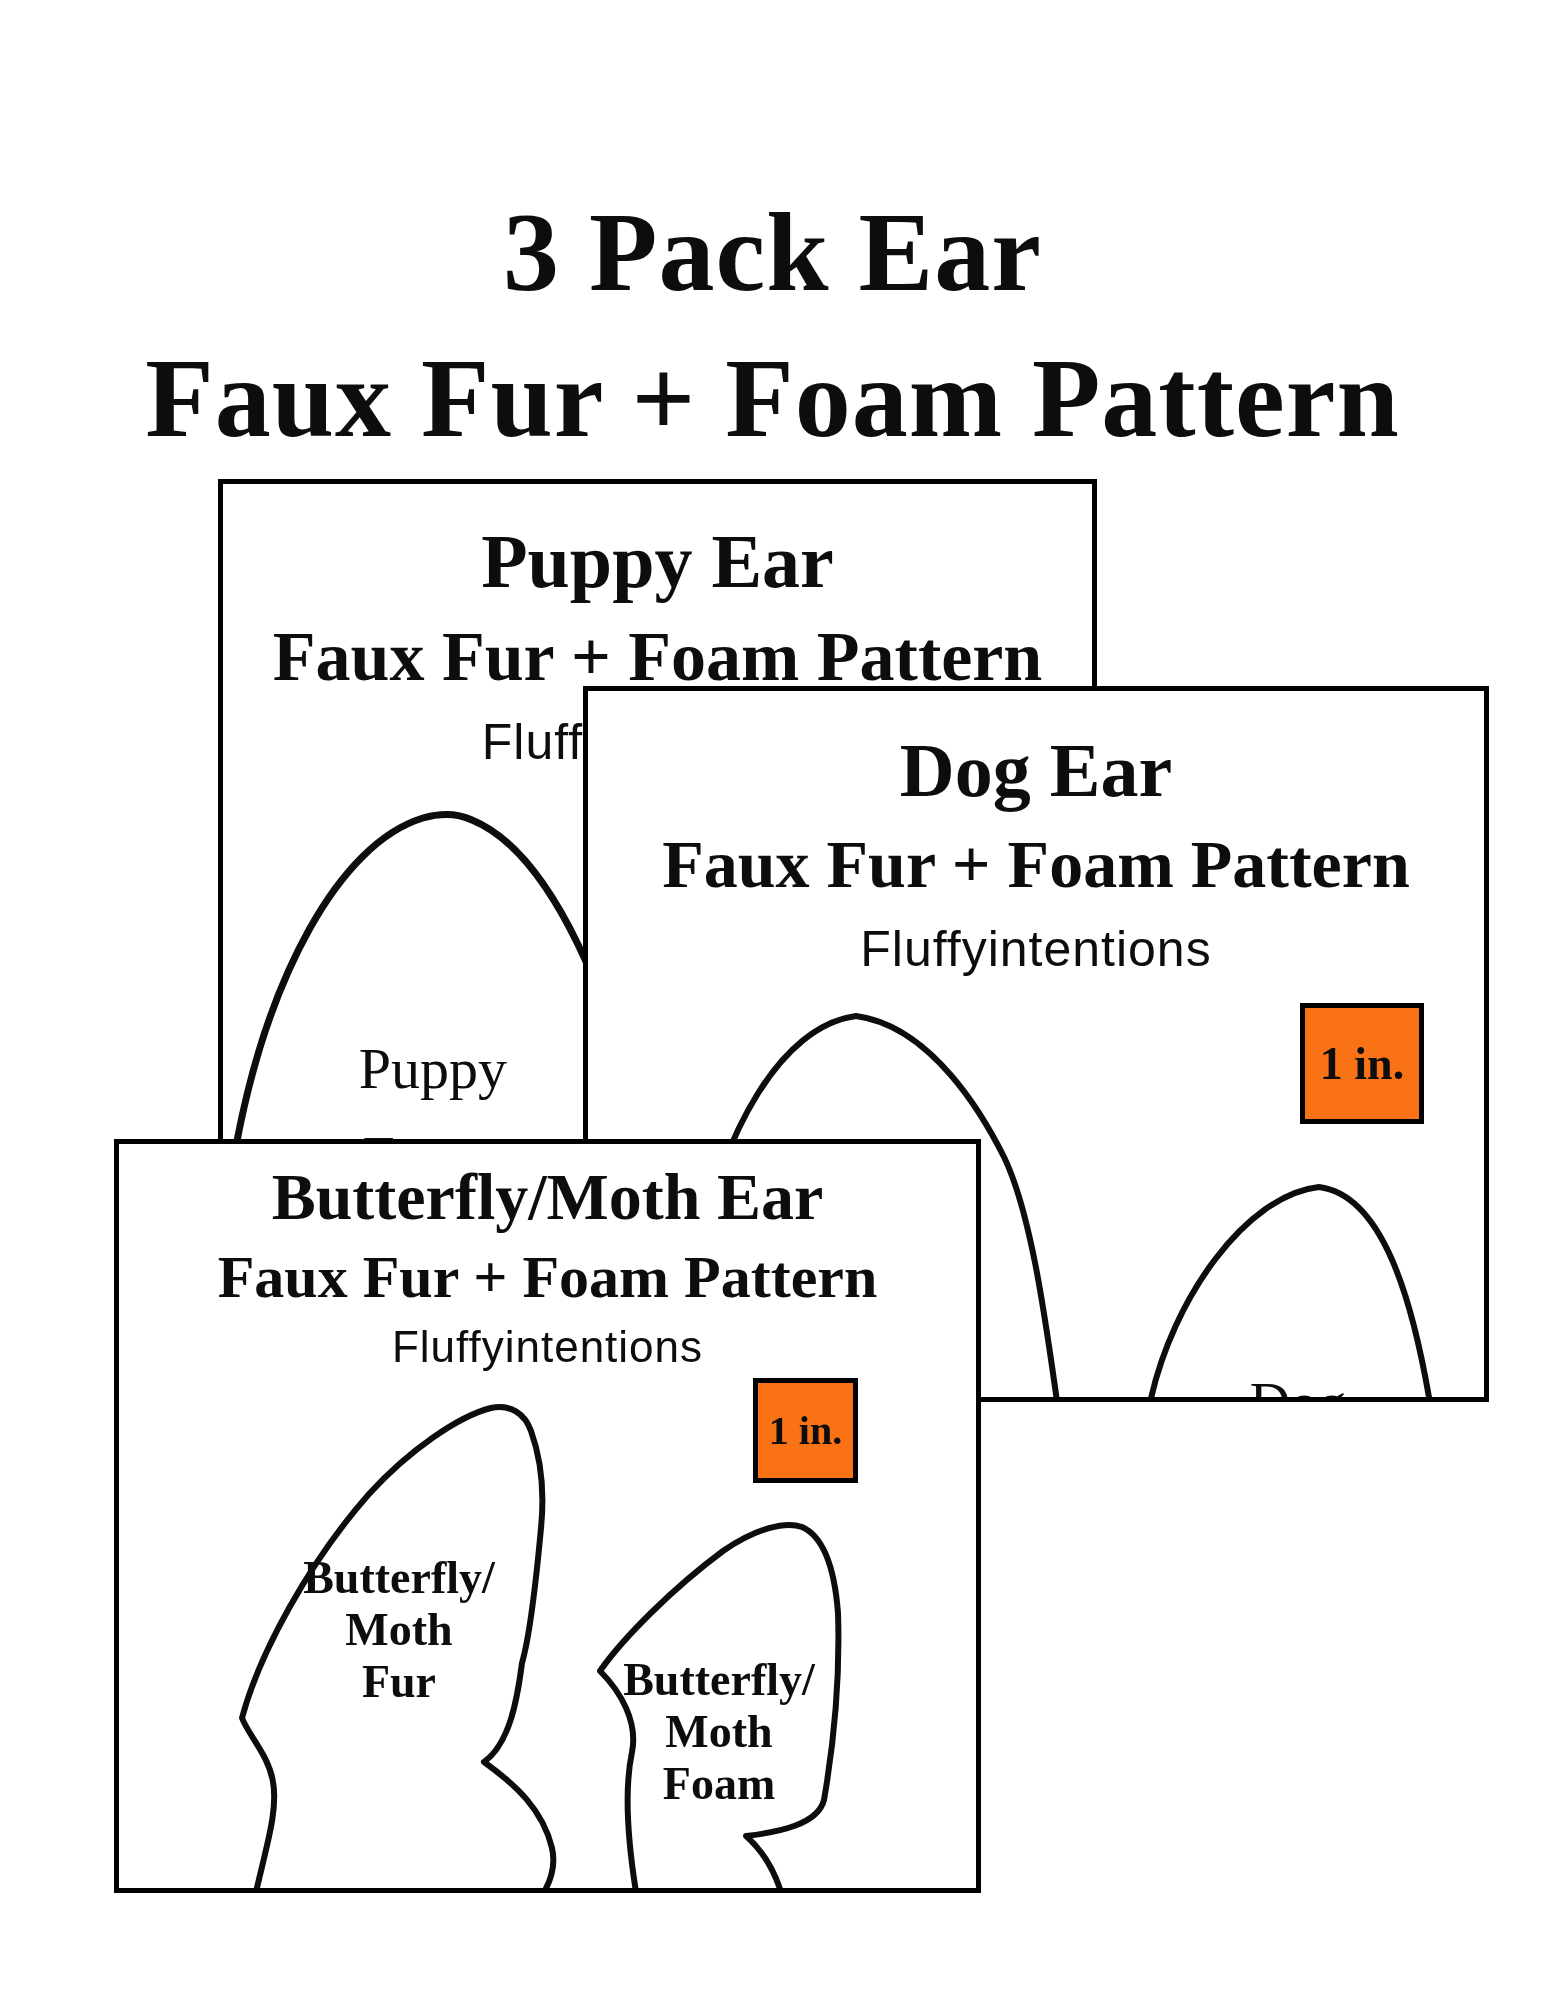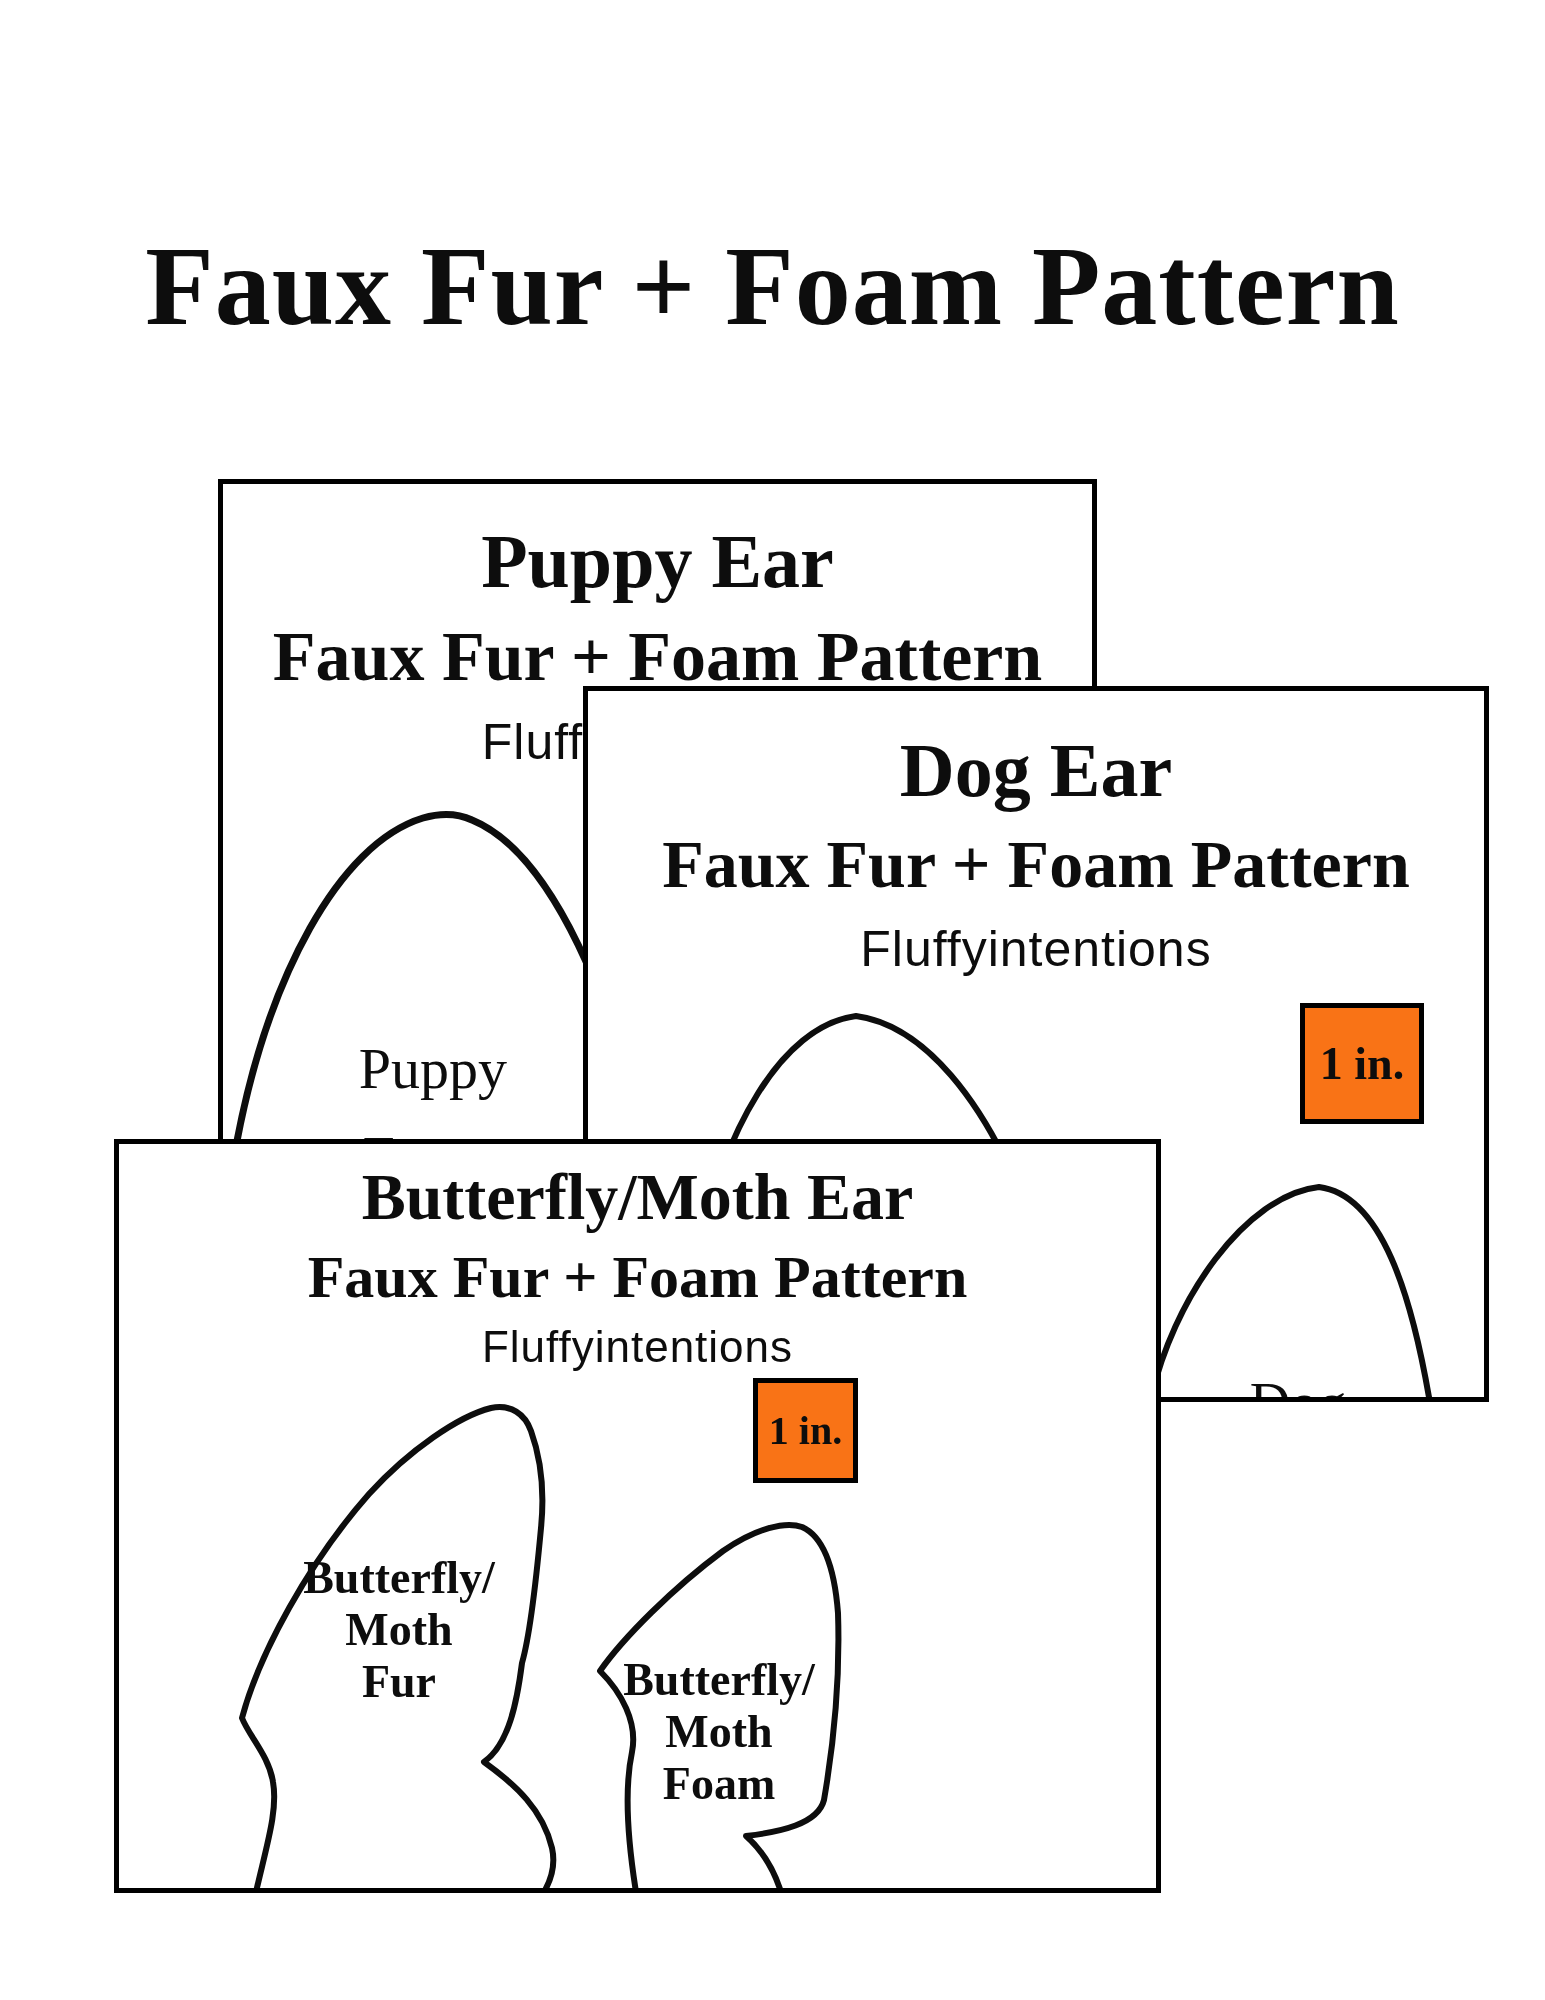--- a/index.html
+++ b/index.html
@@ -27,21 +27,21 @@
     margin-top:34px;
   }
 
   
   .card{
     position:absolute;background:#ffffff;border:5px solid #000;
     box-sizing:border-box;overflow:hidden;
   }
   #card-puppy{left:218px;top:479px;width:879px;height:667px;z-index:1;padding-left:48px;}
   #card-dog{left:583px;top:686px;width:906px;height:716px;z-index:2;}
-  #card-butterfly{left:114px;top:1139px;width:1047px;height:754px;z-index:3;}
+  #card-butterfly{left:114px;top:1139px;width:867px;height:754px;z-index:3;}
 
   .card .ctitle{
     position:absolute;left:0;width:100%;text-align:center;
     font-weight:700;line-height:1.05;white-space:nowrap;
   }
   .card .csub{
     position:absolute;left:0;width:100%;text-align:center;
     font-weight:700;line-height:1.05;white-space:nowrap;
   }
   .card .cbrand{
@@ -84,20 +84,21 @@
     display:flex;align-items:center;justify-content:center;
     font-weight:700;background:#f97316;
   }
   #dog-scale{left:712px;top:312px;width:124px;height:121px;font-size:46px;}
   #butterfly-scale{left:634px;top:234px;width:105px;height:105px;font-size:40px;}
 </style>
 </head>
 <body>
 
 <div class="page-title serif">
+  <div class="l1">3 Pack Ear</div>
   <div class="l2">Faux Fur + Foam Pattern</div>
 </div>
 
 <div class="card" id="card-puppy">
   <svg class="shape-svg" width="869" height="657" viewBox="0 0 869 657">
     <path stroke-width="7" d="M 14,657 C 45,495 115,360 200,334 C 217,329 234,329 249,336 C 327,368 394,516 430,700"></path>
   </svg>
   <div class="ctitle serif">Puppy Ear</div>
   <div class="csub serif">Faux Fur + Foam Pattern</div>
   <div class="cbrand sans">Fluffyintentions</div>

